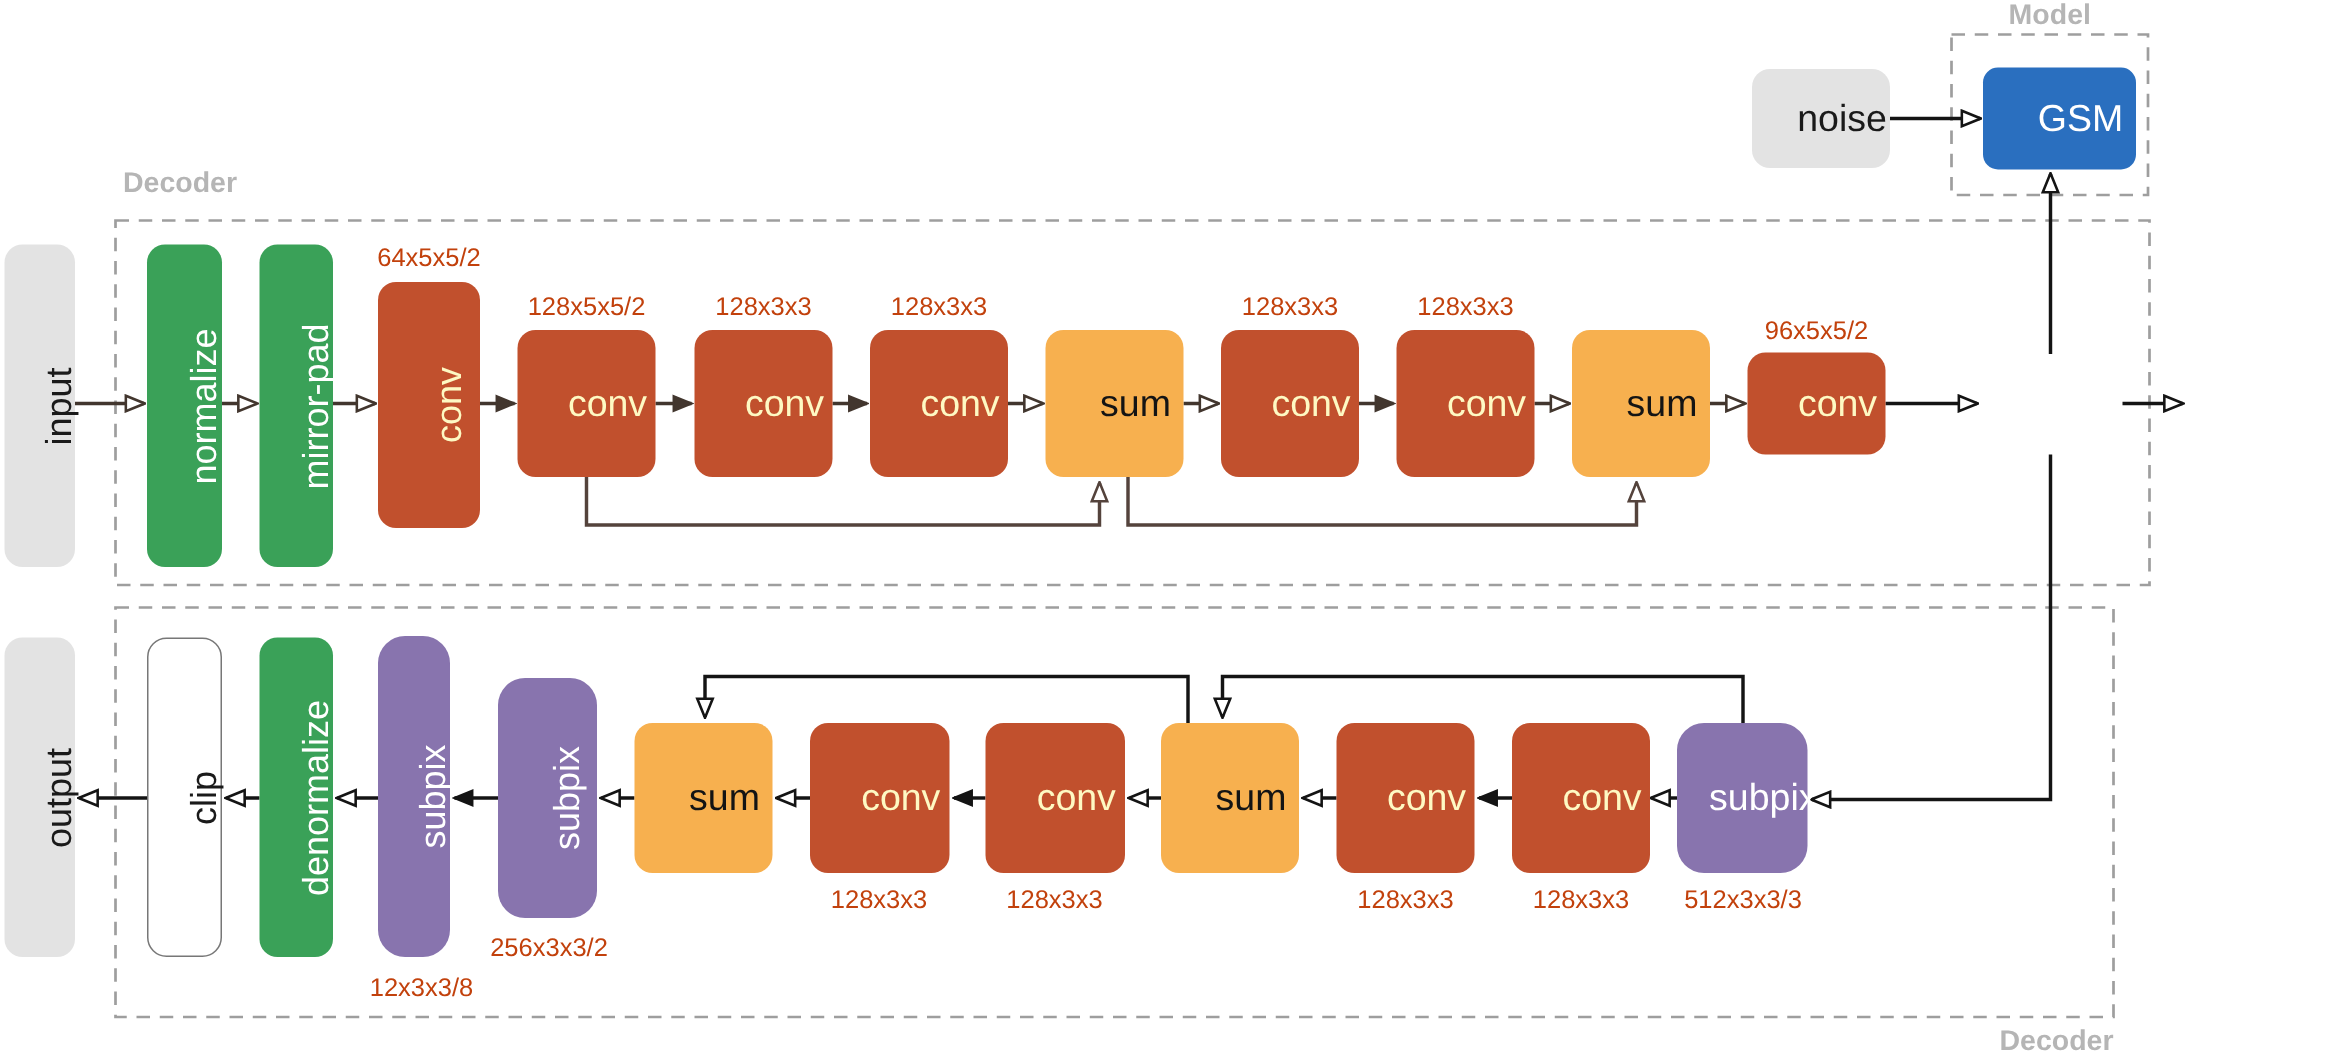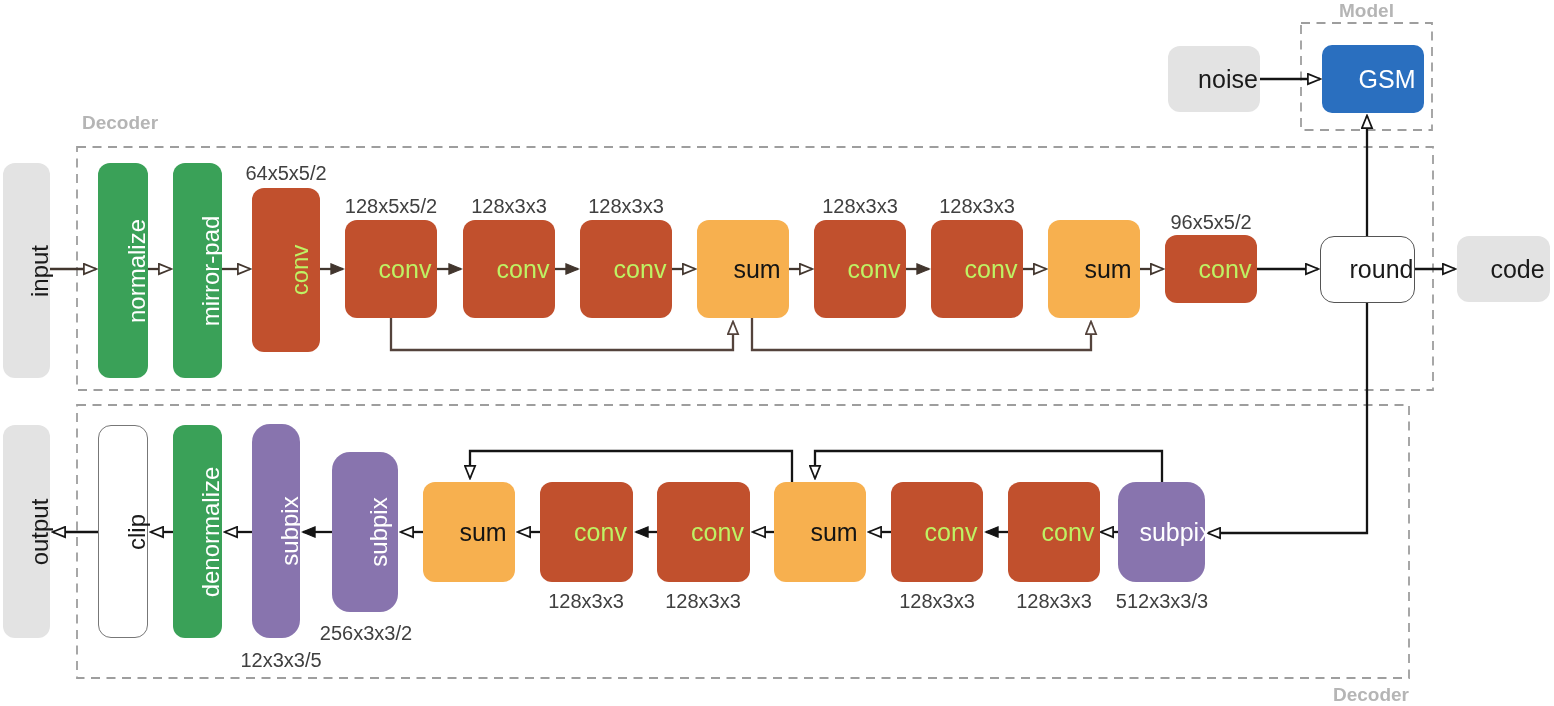--- a/index.html
+++ b/index.html
@@ -7,30 +7,30 @@
     position:relative;width:1554px;height:706px;background:#ffffff;overflow:hidden;
     font-family:"Liberation Sans","DejaVu Sans",sans-serif;
   }
   #wires{position:absolute;left:0;top:0;width:1554px;height:706px;}
   .box{
     position:absolute;display:flex;align-items:center;justify-content:center;
     border-radius:12px;font-size:25px;color:#1a1a1a;box-sizing:border-box;padding-left:28px;
   }
   .gray{background:var(--gray_box,#e3e3e3);}
   .green{background:var(--green,#3aa158);color:#ffffff;}
-  .red{background:var(--red,#c1502d);color:#bef264;}
+  .red{background:var(--red,#c1502d);color:#fef9c3;}
   .yellow{background:var(--yellow,#f7b04f);color:#141414;}
   .purple{background:var(--purple,#8874ae);color:#ffffff;border-radius:18px;}
   .blue{background:var(--blue,#2a6fbf);color:#ffffff;border-radius:10px;}
   .outline-round{background:#ffffff;border:1.6px solid #555;border-radius:14px;}
   .outline-clip{background:#ffffff;border:1.6px solid #777;border-radius:13px;}
   .vtext{transform:rotate(-90deg);white-space:nowrap;font-size:24px;}
   .dims{
     position:absolute;transform:translateX(-50%);white-space:nowrap;
-    font-size:20px;color:#404040;
+    font-size:17px;color:#c2410c;
   }
   .section-label{
     position:absolute;font-size:19px;font-weight:bold;color:var(--section_label,#b5b5b5);
     white-space:nowrap;
   }
 </style>
 </head>
 <body>
 
 <div id="canvas">
@@ -152,44 +152,38 @@
 
   <div class="box yellow" style="left:1048px;top:220px;width:92px;height:98px">
     <span>sum</span>
   </div>
 
   <div class="dims" style="left:1211px;top:211px">96x5x5/2</div>
   <div class="box red" style="left:1165px;top:235px;width:92px;height:68px">
     <span>conv</span>
   </div>
 
-  <div class="box outline-round" style="left:1320px;top:236px;width:95px;height:67px">
-    <span>round</span>
-  </div>
-
-  <div class="box gray" style="left:1457px;top:236px;width:93px;height:66px">
-    <span>code</span>
-  </div>
+
 
   <div class="section-label" style="left:1109px;top:684px;width:300px;text-align:right">Decoder</div>
 
   <div class="box gray" style="left:3px;top:425px;width:47px;height:213px">
     <span class="vtext">output</span>
   </div>
   <div class="box outline-clip" style="left:98px;top:425px;width:50px;height:213px">
     <span class="vtext">clip</span>
   </div>
   <div class="box green" style="left:173px;top:425px;width:49px;height:213px">
     <span class="vtext">denormalize</span>
   </div>
 
   <div class="box purple" style="left:252px;top:424px;width:48px;height:214px">
     <span class="vtext">subpix</span>
   </div>
-  <div class="dims" style="left:281px;top:649px">12x3x3/5</div>
+  <div class="dims" style="left:281px;top:649px">12x3x3/8</div>
 
   <div class="box purple" style="left:332px;top:452px;width:66px;height:160px">
     <span class="vtext">subpix</span>
   </div>
   <div class="dims" style="left:366px;top:622px">256x3x3/2</div>
 
   <div class="box yellow" style="left:423px;top:482px;width:92px;height:100px">
     <span>sum</span>
   </div>
 

